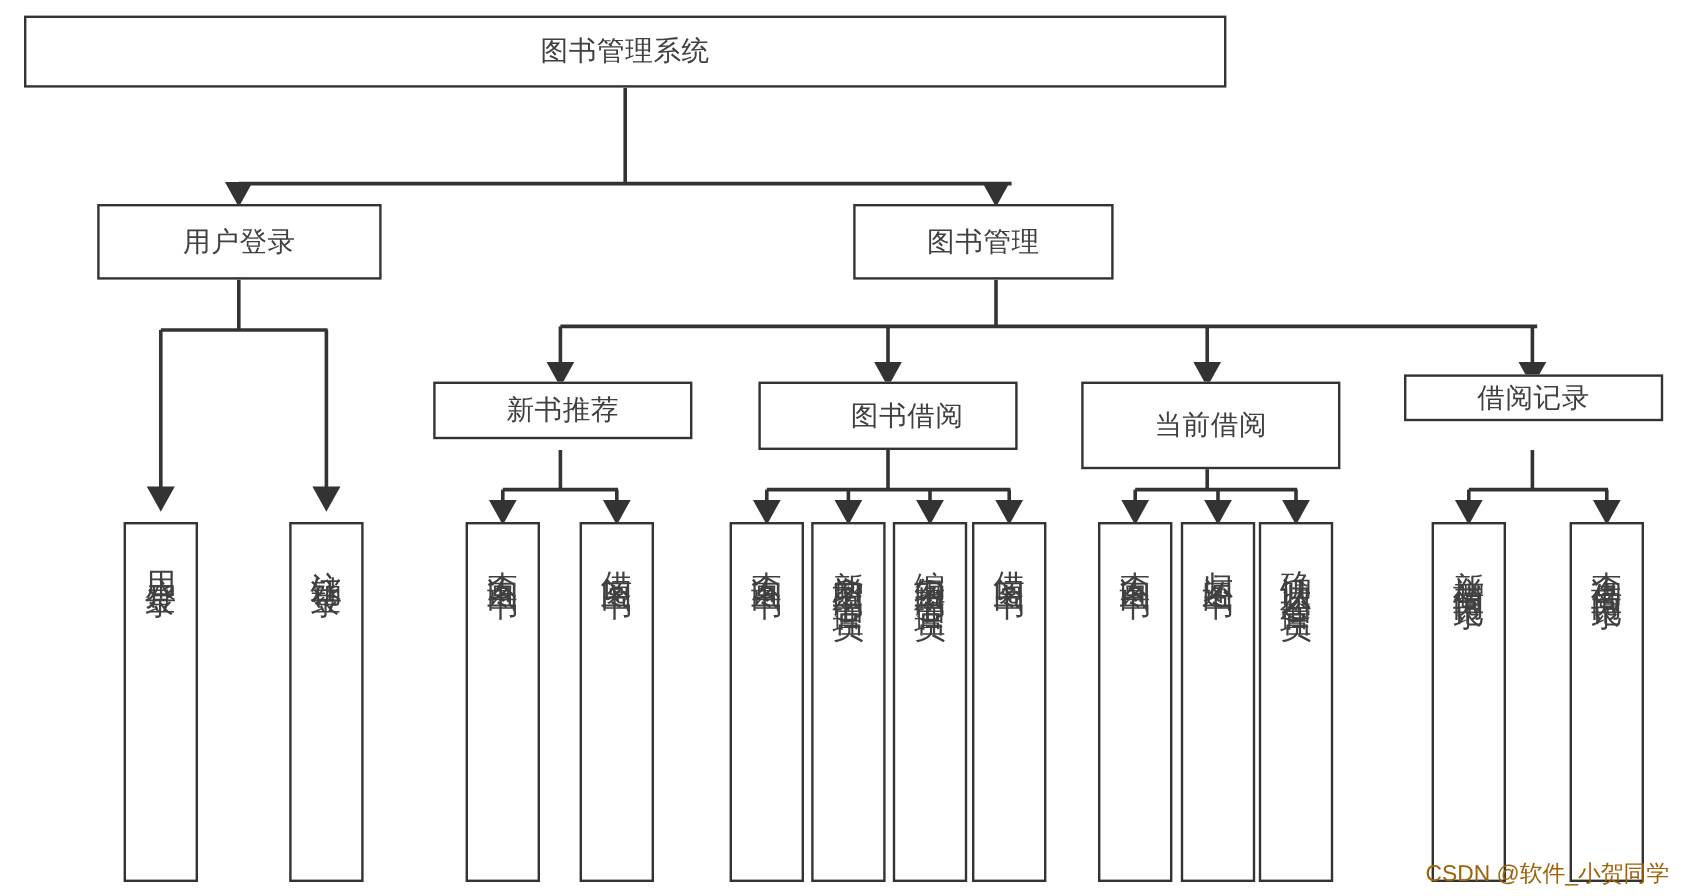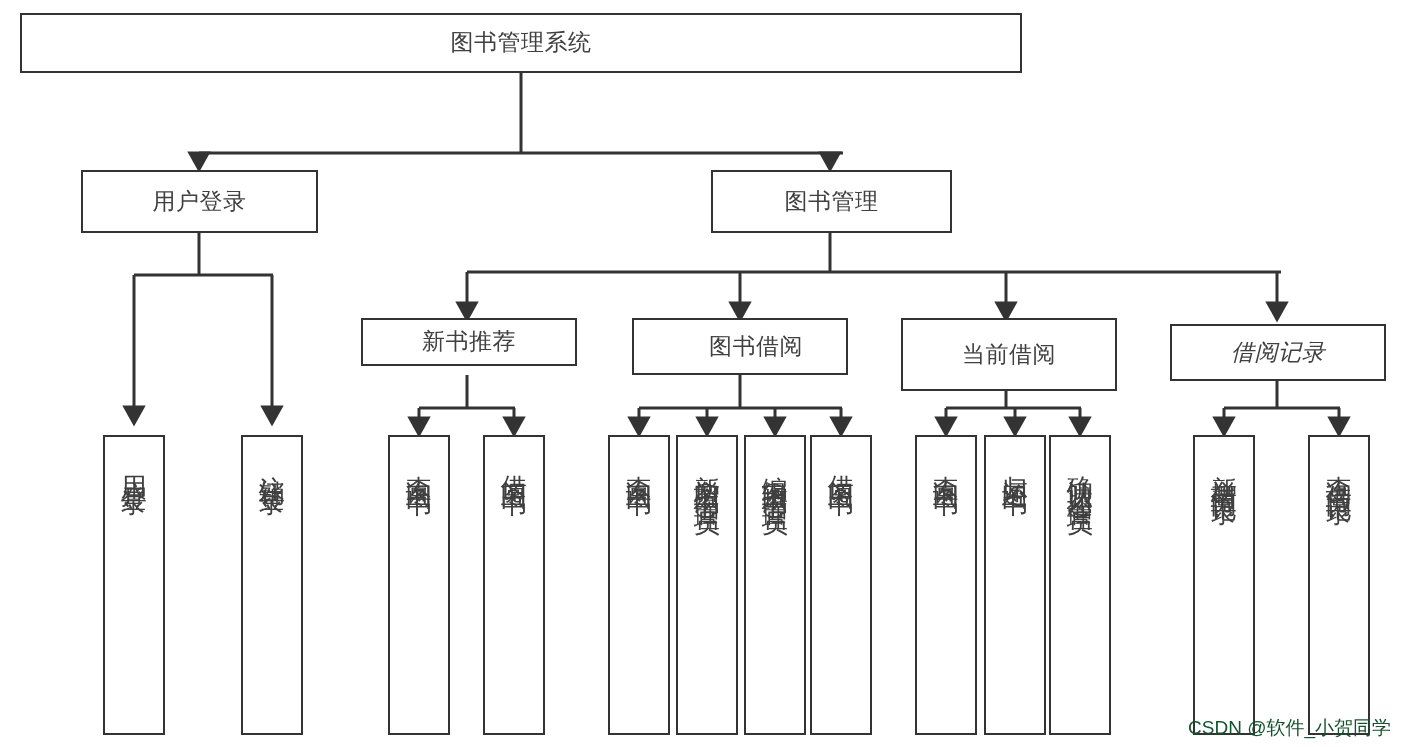--- a/index.html
+++ b/index.html
@@ -54,21 +54,21 @@
     text-orientation: upright;
     font-size: 26px;
     letter-spacing: 5px;
     white-space: nowrap;
   }
   .watermark {
     position: absolute;
     right: 14px;
     bottom: 6px;
     font-size: 19px;
-    color: #14532d;
+    color: #a16207;
     white-space: nowrap;
     pointer-events: none;
   }
 </style>
 </head>
 <body>
 
 <div id="diagram-root">
 
   <svg class="diagram-canvas" viewBox="0 0 1405 747" aria-hidden="true">
@@ -121,34 +121,34 @@
     </g>
   </svg>
 
   <div class="node-box horizontal" style="left:20px; top:13px; width:1002px; height:60px;">
     <span class="node-label">图书管理系统</span>
   </div>
 
   <div class="node-box horizontal" style="left:81px; top:170px; width:237px; height:63px;">
     <span class="node-label">用户登录</span>
   </div>
-  <div class="node-box horizontal" style="left:711px; top:170px; width:241px; height:63px;">
+  <div class="node-box horizontal" style="left:711px; top:170px; width:217px; height:63px;">
     <span class="node-label">图书管理</span>
   </div>
 
   <div class="node-box horizontal" style="left:361px; top:318px; width:216px; height:48px;">
     <span class="node-label">新书推荐</span>
   </div>
   <div class="node-box horizontal" style="left:632px; top:318px; width:216px; height:57px;padding-left:32px;">
     <span class="node-label">图书借阅</span>
   </div>
   <div class="node-box horizontal" style="left:901px; top:318px; width:216px; height:73px;">
     <span class="node-label">当前借阅</span>
   </div>
-  <div class="node-box horizontal" style="left:1170px; top:324px; width:216px; height:57px;font-style:italic;">
+  <div class="node-box horizontal" style="left:1170px; top:312px; width:216px; height:39px;">
     <span class="node-label">借阅记录</span>
   </div>
 
   <div class="node-box vertical" style="left:103px; top:435px; width:62px; height:300px;">
     <span class="node-label">用户登录</span>
   </div>
   <div class="node-box vertical" style="left:241px; top:435px; width:62px; height:300px;">
     <span class="node-label">注销登录</span>
   </div>
 

